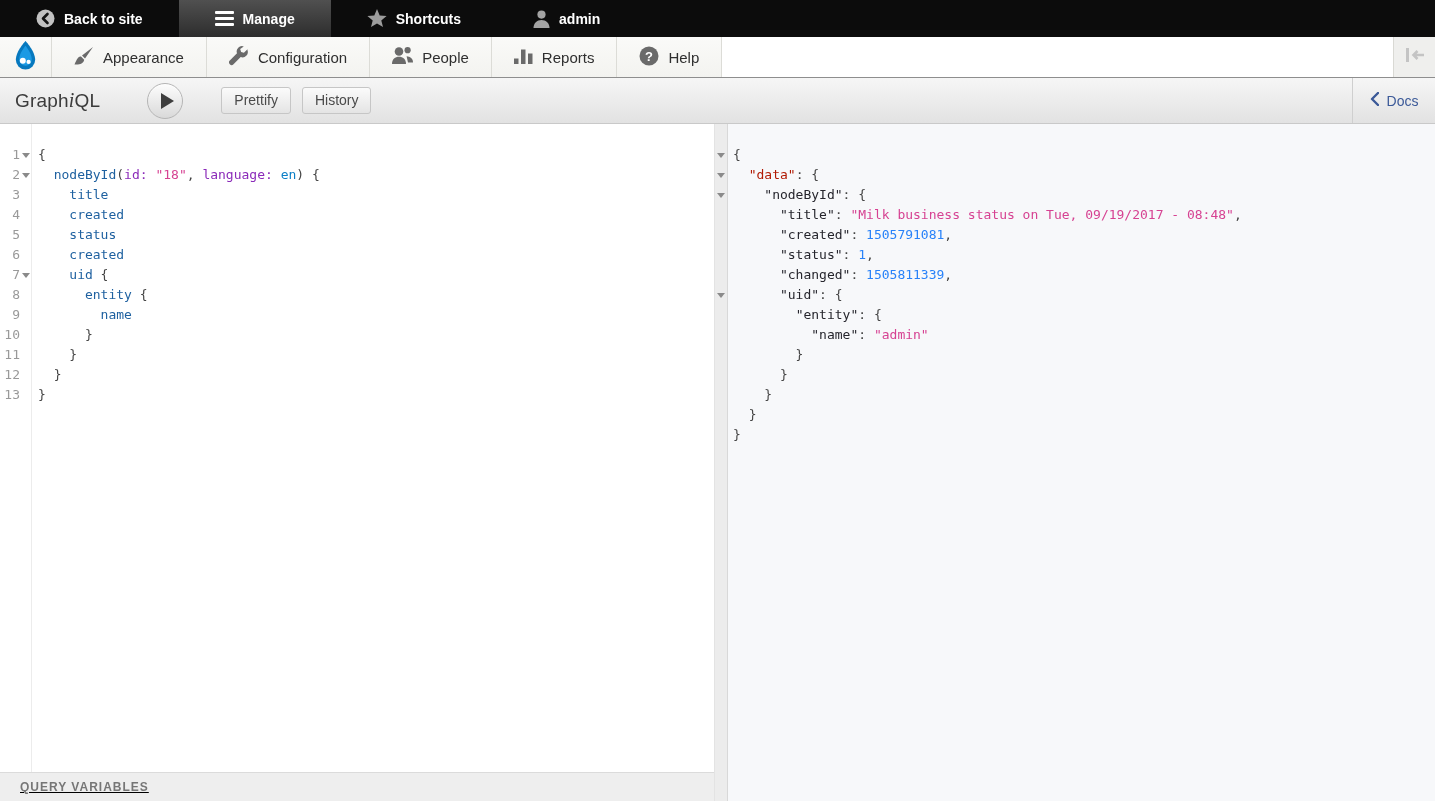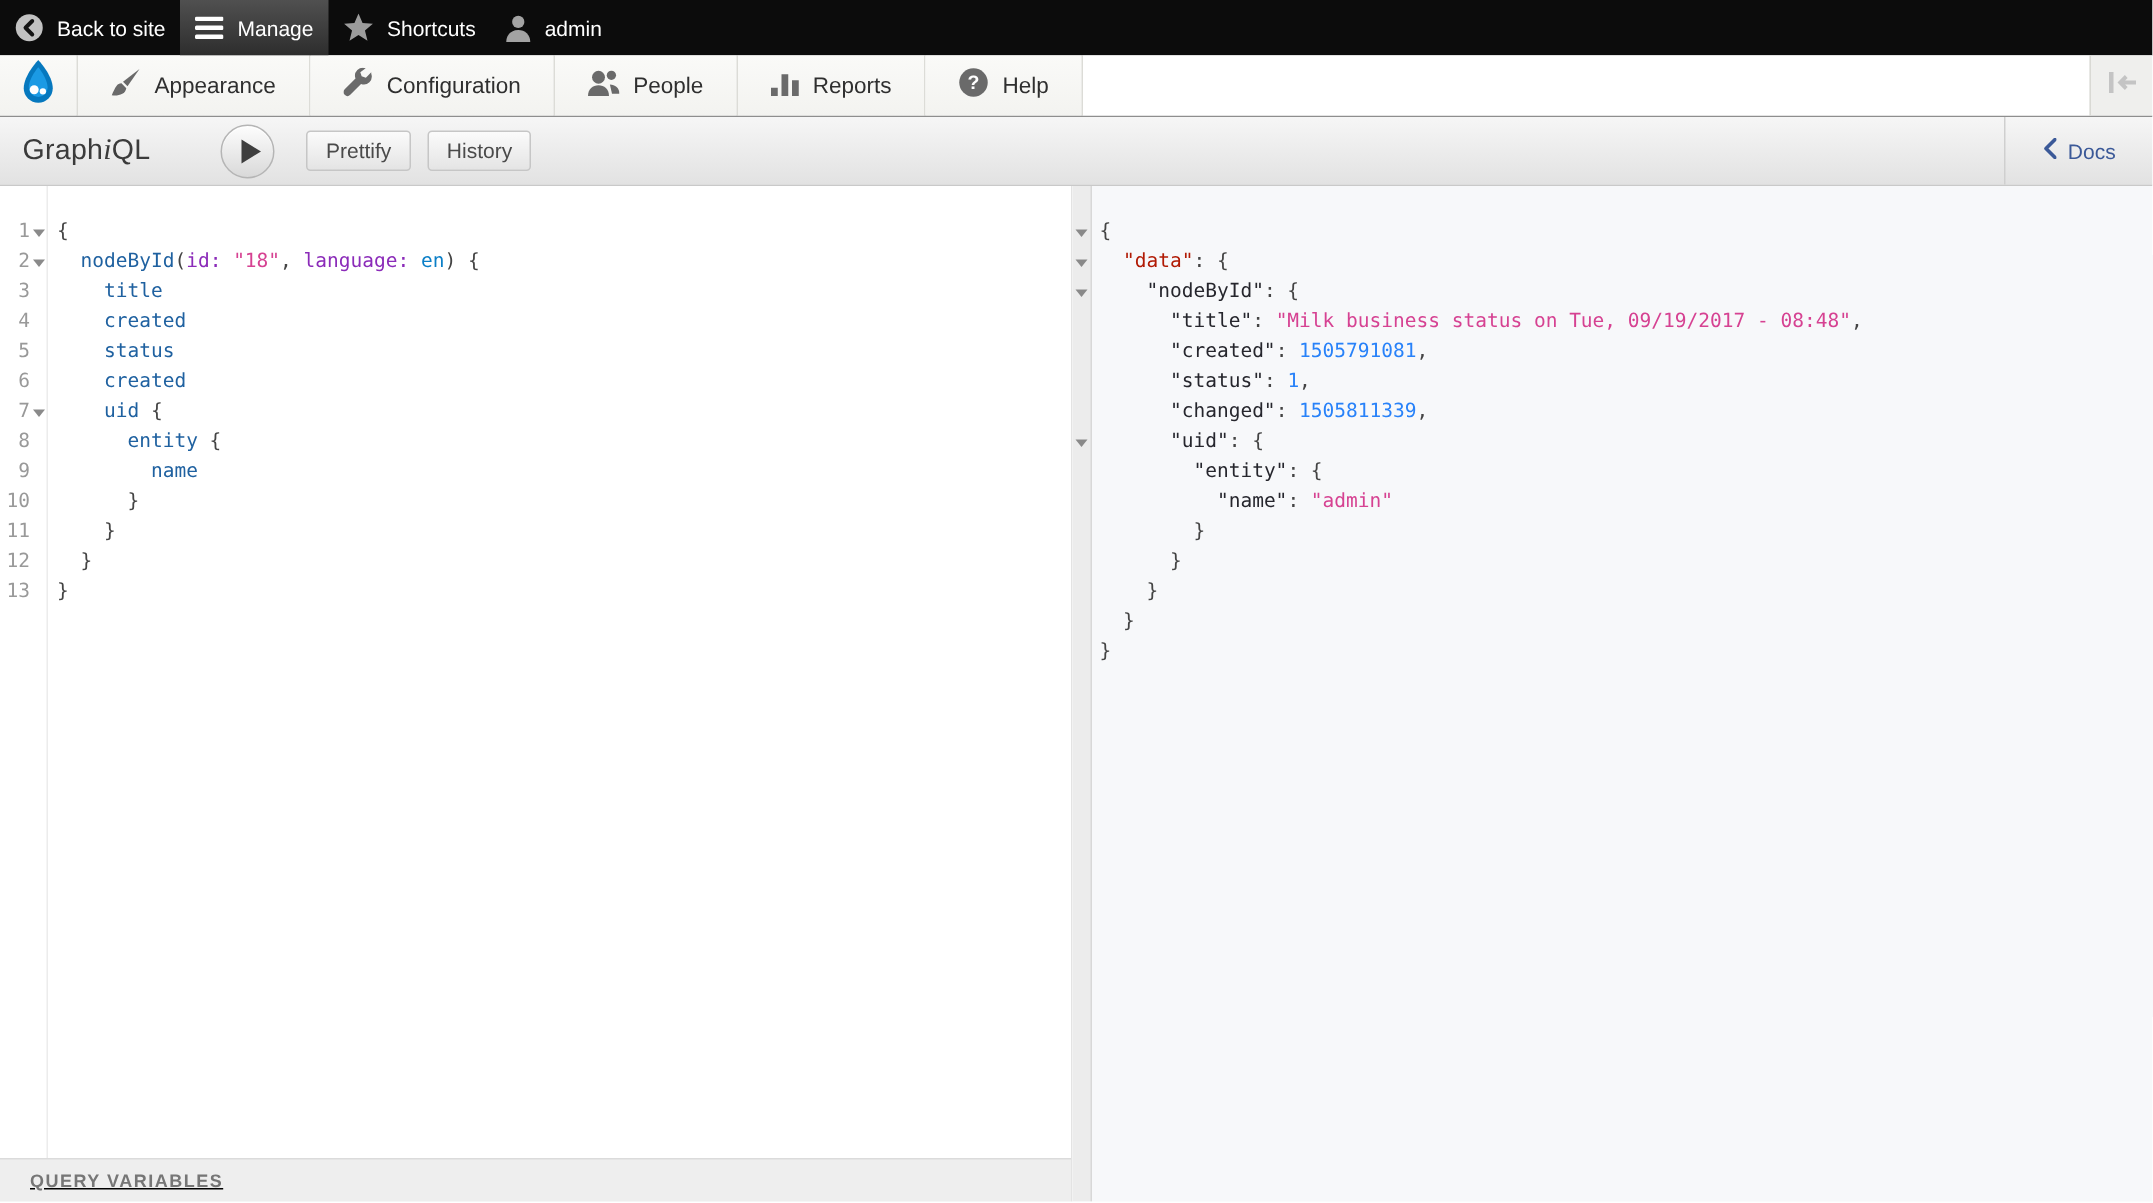--- a/index.html
+++ b/index.html
@@ -1,22 +1,22 @@
 <!DOCTYPE html>
 <html><head>
 <meta charset="utf-8">
 <style>
   * { margin:0; padding:0; box-sizing:border-box; }
   html,body { width:1435px; height:802px; overflow:hidden; background:#fff;
     font-family:"Liberation Sans", sans-serif; }
 
   
   .admin-bar { height:37px; background:#0c0c0c; display:flex; align-items:stretch; }
-  .admin-tab { display:flex; align-items:center; gap:9px; padding:0 10px;
-    color:#fff; font-size:14px; font-weight:normal; cursor:pointer; }
+  .admin-tab { display:flex; align-items:center; gap:9px; padding:0 36px;
+    color:#fff; font-size:14px; font-weight:bold; cursor:pointer; }
   .admin-tab.active { background:linear-gradient(#505050,#2d2d2d); }
   .admin-tab svg { display:block; }
 
   
   .toolbar { height:41px; background:#fff; border-bottom:1px solid #8e8e8e;
     display:flex; align-items:stretch; }
   .tb-tab { display:flex; align-items:center; gap:9px; padding:0 22px;
     font-size:15px; color:#2f2f2f; border-right:1px solid #dcdcd7;
     background:linear-gradient(#fafaf8,#f3f3f0); cursor:pointer; white-space:nowrap; }
   .tb-logo { padding:0 11px; display:flex; align-items:center;
@@ -32,22 +32,22 @@
   .gql-title em { font-family:"Liberation Serif", serif; font-style:italic; font-size:20px; }
   .play-btn { width:36px; height:36px; border-radius:50%; margin-left:47px;
     background:linear-gradient(#fdfdfd,#d9d9d9); border:1px solid #b5b5b5;
     display:flex; align-items:center; justify-content:center; cursor:pointer;
     box-shadow:0 1px 0 rgba(255,255,255,.7) inset; }
   .play-tri { width:0; height:0; border-left:13px solid #3e3e3e;
     border-top:8px solid transparent; border-bottom:8px solid transparent; margin-left:4px; }
   .gql-btn { margin-left:11px; padding:4px 12px 5px; font-size:14px; color:#4a4a4a;
     background:linear-gradient(#fbfbfb,#e4e4e4); border:1px solid #c6c6c6;
     border-radius:3px; cursor:pointer; font-family:"Liberation Sans",sans-serif; }
-  .gql-btn:first-of-type { margin-left:21px; }
-  .docs-tab { position:absolute; right:0; top:0; bottom:0; width:99px;
+  .gql-btn:first-of-type { margin-left:38px; }
+  .docs-tab { position:absolute; right:0; top:0; bottom:0; width:83px;
     border-left:1px solid #cfcfcf; display:flex; align-items:center; justify-content:center;
     gap:8px; color:#3B5998; font-size:14px; cursor:pointer; }
 
   
   .workspace { display:flex; height:677px; }
   .query-pane { width:715px; background:#fff; display:flex; flex-direction:column;
     border-right:1px solid #e3e3e3; position:relative; }
   .query-scroll { flex:1; position:relative; padding-top:21px; overflow:hidden;
     font-family:"DejaVu Sans Mono", monospace; font-size:13px; line-height:20px; }
   .query-scroll .gutter-border { position:absolute; left:31px; top:0; bottom:0;

